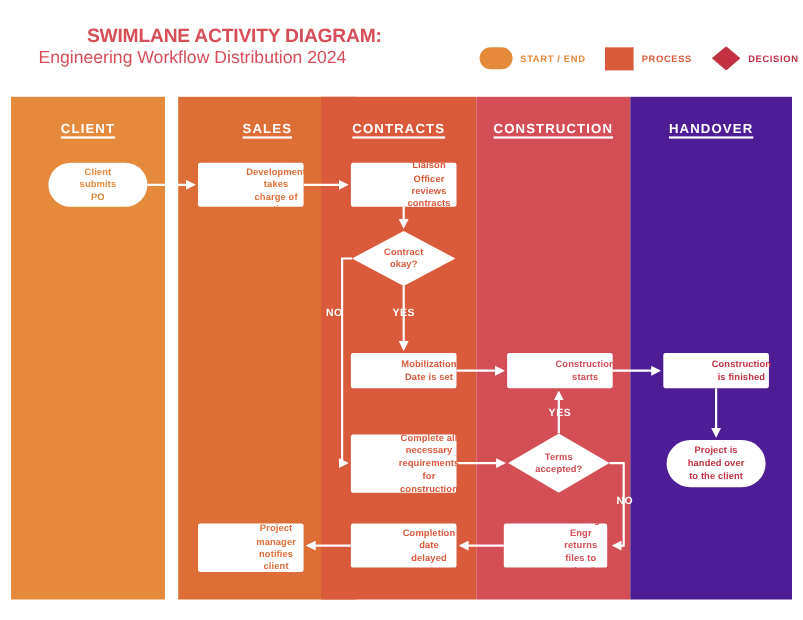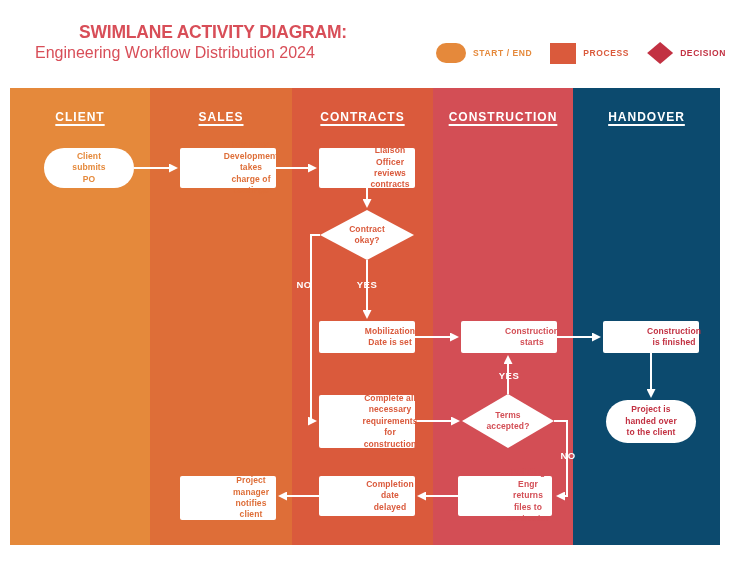--- a/index.html
+++ b/index.html
@@ -58,30 +58,30 @@
       <span class="sw-diamond" style="background: rgb(194, 49, 66);"></span>
       <span class="legend-label" style="color: rgb(194, 49, 66);">DECISION</span>
     </div>
   </div>
 
   <div class="diagram">
 
     <div class="lane" style="left: 0px; width: 140px; background: rgb(229, 137, 59);">
       <div class="lane-header">CLIENT</div>
     </div>
-    <div class="lane" style="left: 140px; width: 142px; background: rgb(222, 110, 56);">
+    <div class="lane" style="left: 152px; width: 162px; background: rgb(222, 110, 56);">
       <div class="lane-header">SALES</div>
     </div>
     <div class="lane" style="left: 282px; width: 141px; background: rgb(218, 90, 60);">
       <div class="lane-header">CONTRACTS</div>
     </div>
     <div class="lane" style="left: 423px; width: 140px; background: rgb(211, 78, 85);">
       <div class="lane-header">CONSTRUCTION</div>
     </div>
-    <div class="lane" style="left: 563px; width: 147px; background: #0c4a6e;">
+    <div class="lane" style="left: 563px; width: 147px; background: #4c1d95;">
       <div class="lane-header">HANDOVER</div>
     </div>
 
     <svg class="arrows" viewBox="0 0 710 457">
       <defs>
         <marker id="ah" markerUnits="userSpaceOnUse" markerWidth="9" markerHeight="9" refX="7" refY="4.5" orient="auto">
           <path d="M0,0 L9,4.5 L0,9 Z" fill="#ffffff"></path>
         </marker>
       </defs>
       <g stroke="#ffffff" stroke-width="2" fill="none">

